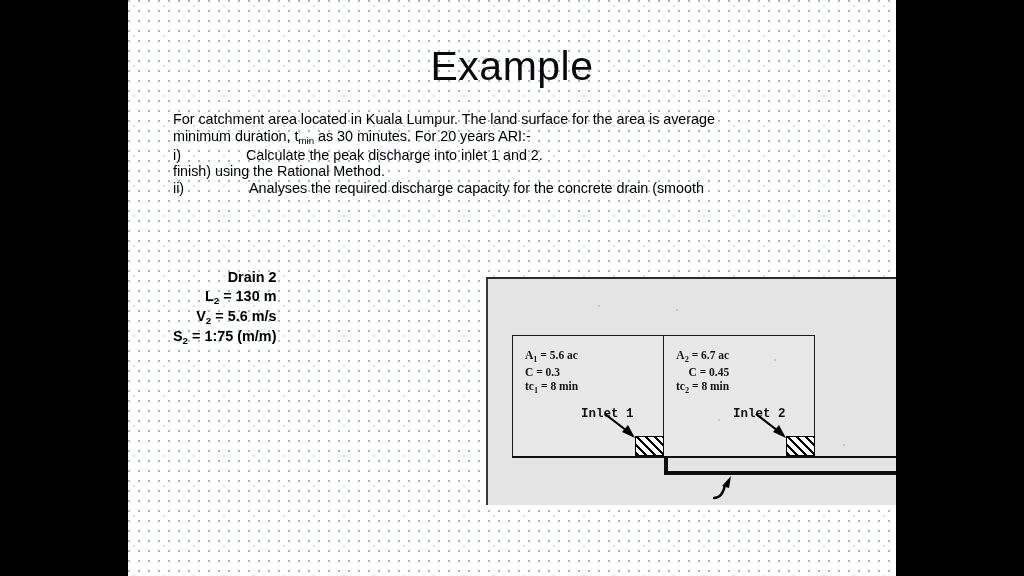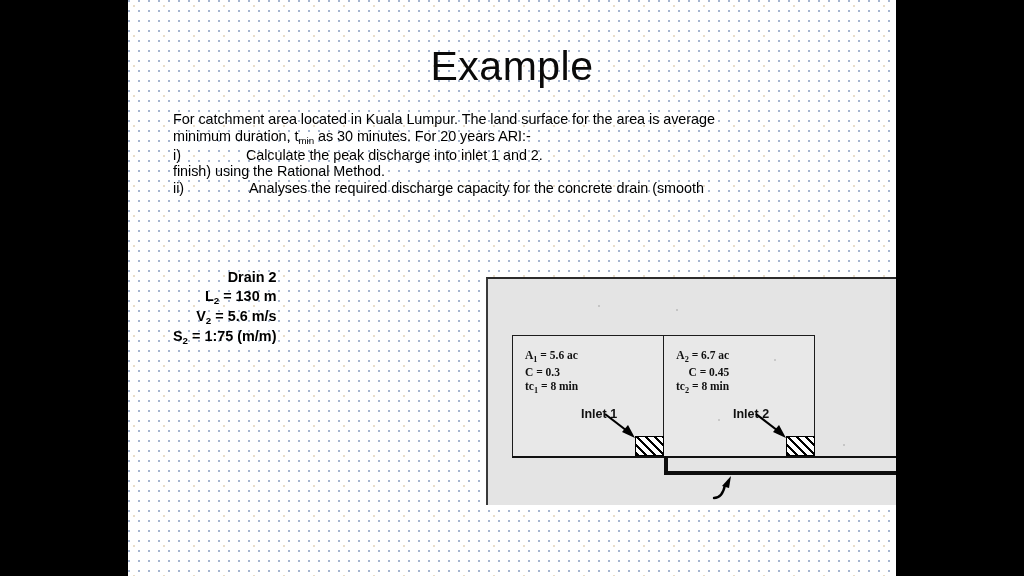--- a/index.html
+++ b/index.html
@@ -63,21 +63,21 @@
   #catch2{left:175px;top:56px;width:152px;height:122px;text-align:right;}
 
   .catch-txt{
     position:absolute;left:12px;top:12px;
     font-family:"Liberation Serif",serif;font-weight:bold;
     font-size:11.5px;line-height:14.5px;color:#111;white-space:nowrap;
   }
   .catch-txt sub{font-size:0.72em;top:3px;}
 
   .inlet-label{
-    position:absolute;font-family:Liberation Sans, sans-serif;font-weight:bold;
+    position:absolute;font-family:Liberation Mono, monospace;font-weight:bold;
     font-size:12.5px;color:#111;white-space:nowrap;
   }
   #lbl1{left:93px;top:128px;}
   #lbl2{left:245px;top:128px;}
 
   .inlet-box{
     position:absolute;width:29px;height:20px;box-sizing:border-box;
     border:1.5px solid #000;
     background-image:repeating-linear-gradient(45deg,#000 0 2.2px,#fff 2.2px 6.2px);
   }

